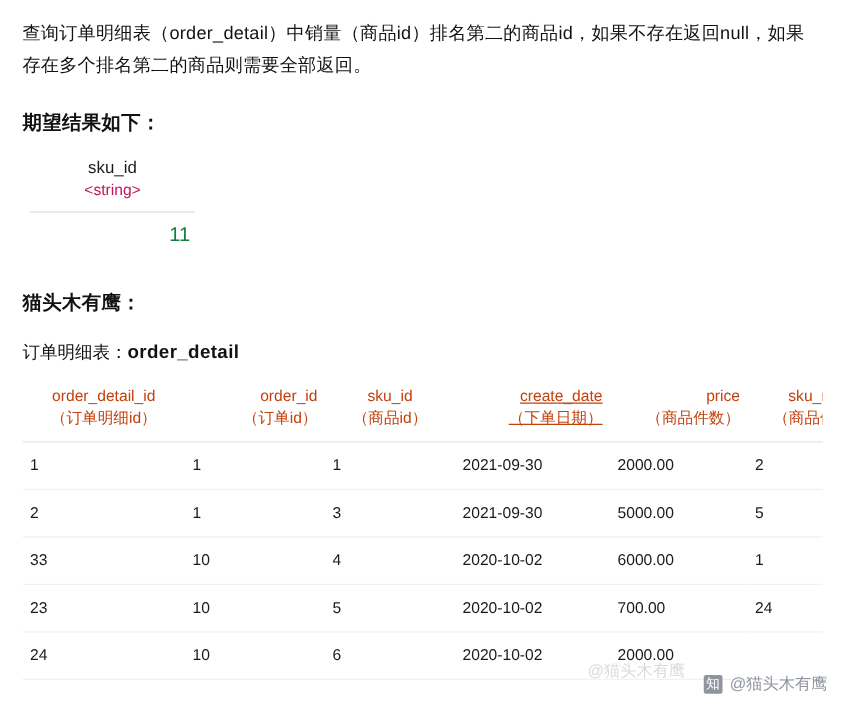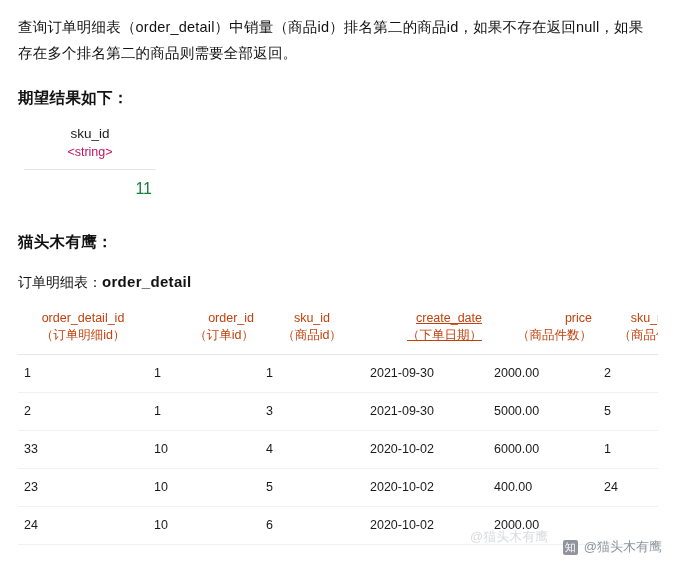--- a/index.html
+++ b/index.html
@@ -234,21 +234,21 @@
           <td class="c2">4</td>
           <td class="c3">2020-10-02</td>
           <td class="c4">6000.00</td>
           <td class="c5">1</td>
         </tr>
         <tr>
           <td class="c0">23</td>
           <td class="c1">10</td>
           <td class="c2">5</td>
           <td class="c3">2020-10-02</td>
-          <td class="c4">400.00</td>
+          <td class="c4">700.00</td>
           <td class="c5">24</td>
         </tr>
         <tr>
           <td class="c0">24</td>
           <td class="c1">10</td>
           <td class="c2">6</td>
           <td class="c3">2020-10-02</td>
           <td class="c4">2000.00</td>
           <td class="c5"></td>
         </tr>

